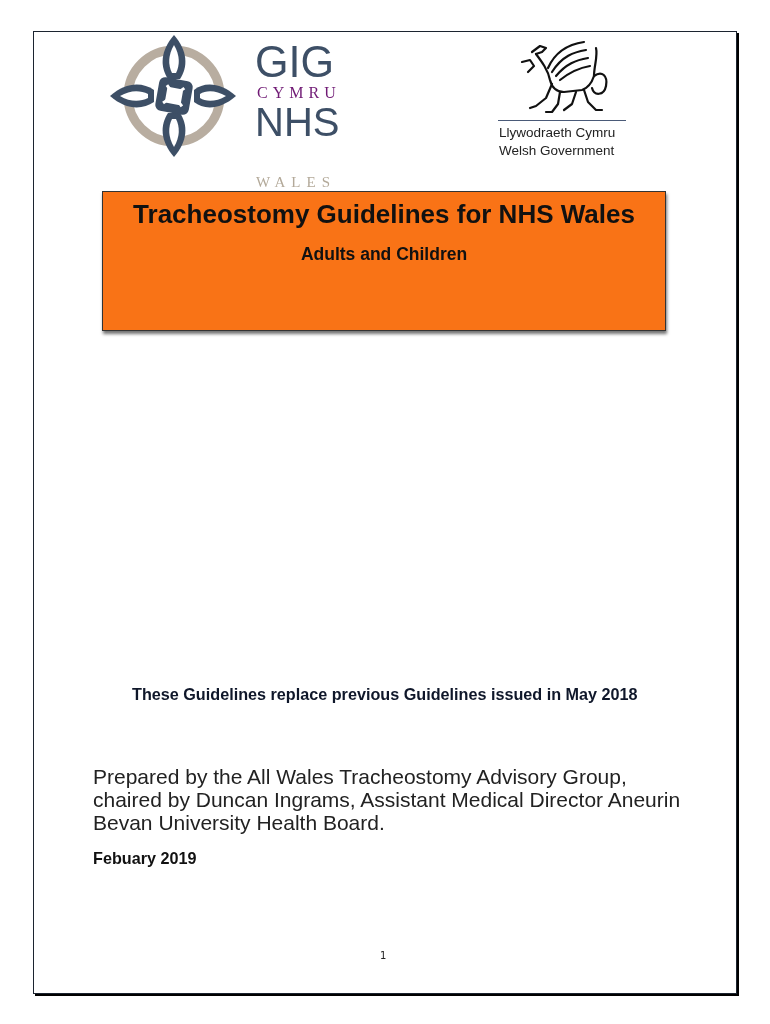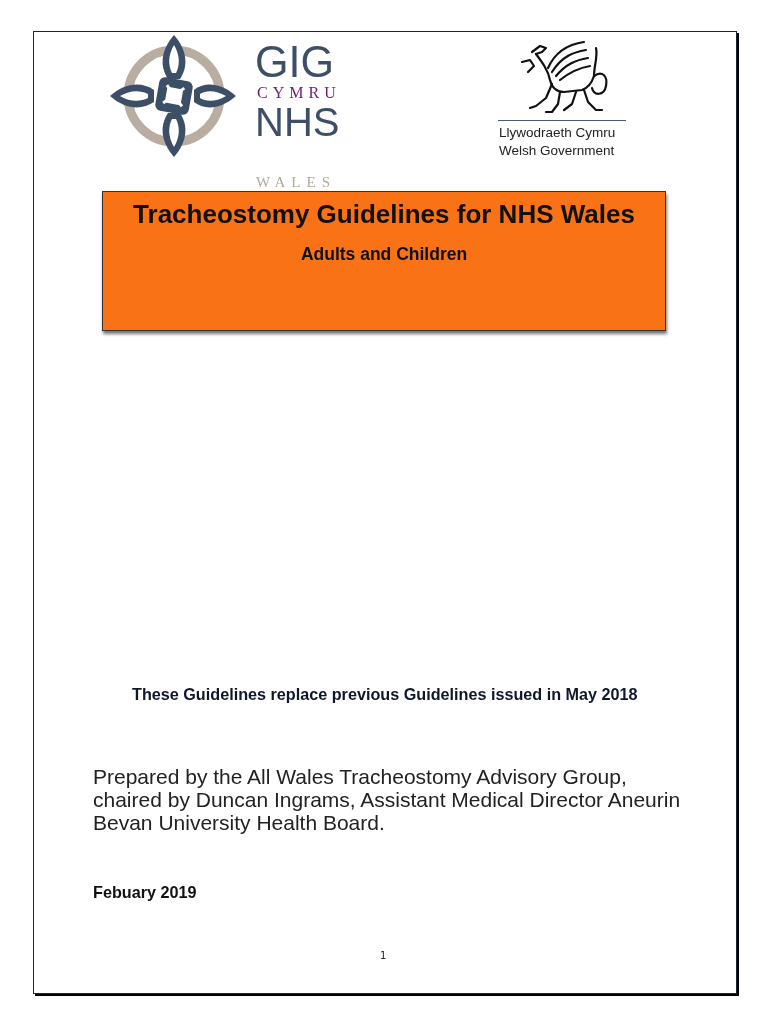--- a/index.html
+++ b/index.html
@@ -22,21 +22,21 @@
   .title-box {
     position:absolute; left:102px; top:191px; width:562px; height:138px;
     background:#f97316; border:1.2px solid #333;
     box-shadow: 1px 3px 3px rgba(0,0,0,0.55);
     text-align:center;
   }
   .title-box .title { margin:6px 0 0 0; font-size:26px; line-height:33px; font-weight:bold; color:#111; }
   .title-box .subtitle { margin-top:12px; font-size:17.5px; line-height:22px; font-weight:bold; color:#111; }
   .replace-note { position:absolute; left:93px; top:684px; font-size:16.2px; font-weight:bold; line-height:20px; color:#0f172a; white-space:nowrap;margin-left:39px; }
   .prepared { position:absolute; left:93px; top:765px; width:600px; font-size:21px; line-height:23px; color:#222; }
-  .date { position:absolute; left:93px; top:882px; font-size:16.2px; font-weight:bold; line-height:20px; color:#111; }
+  .date { position:absolute; left:93px; top:848px; font-size:16.2px; font-weight:bold; line-height:20px; color:#111; }
   .page-num { position:absolute; left:380px; top:950px; font-family:"DejaVu Sans", sans-serif; font-size:10px; color:#222; }
 </style>
 </head>
 <body>
 
 <div class="page"></div>
 
 <svg class="nhs-logo" viewBox="0 0 130 126">
   <circle cx="66" cy="63" r="46" fill="none" stroke="#b8ada0" stroke-width="9"></circle>
   <g fill="#3d4f66">

